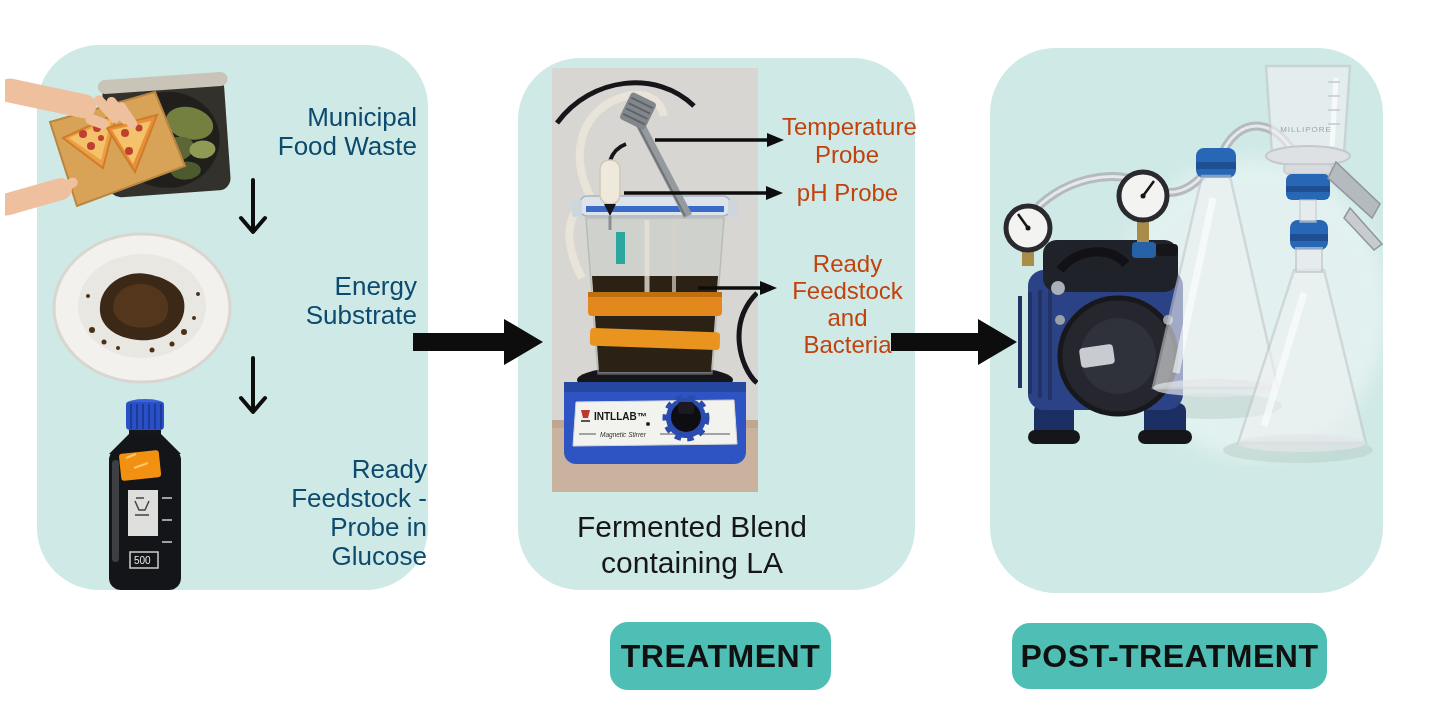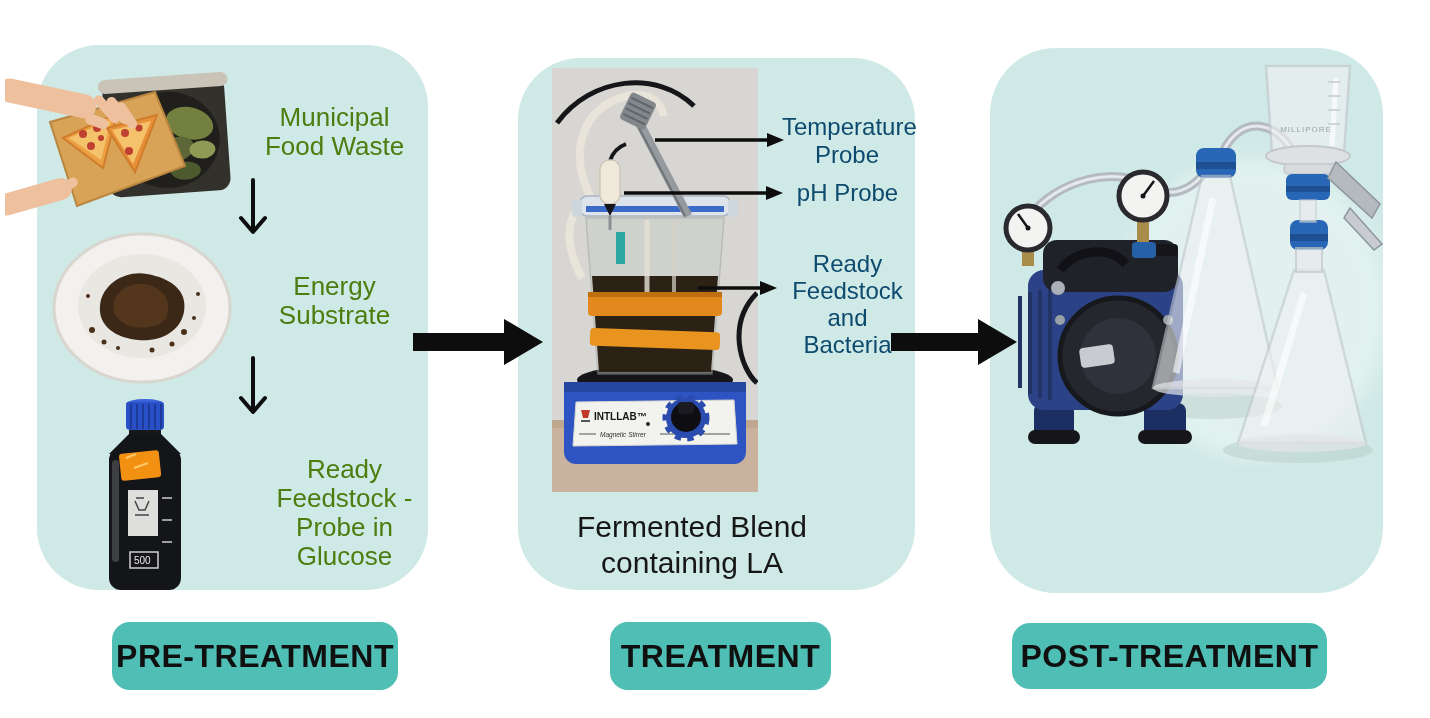--- a/index.html
+++ b/index.html
@@ -3,22 +3,22 @@
 <meta charset="utf-8">
 <style>
   html,body{margin:0;padding:0;background:#ffffff;}
   .page{position:relative;width:1430px;height:718px;background:#ffffff;overflow:hidden;
         font-family:"Liberation Sans",sans-serif;color:#161616;}
   .panel{position:absolute;background:#cfe9e6;}
   .panel.pre{left:37px;top:45px;width:391px;height:545px;border-radius:62px;}
   .panel.mid{left:518px;top:58px;width:397px;height:532px;border-radius:62px;}
   .panel.post{left:990px;top:48px;width:393px;height:545px;border-radius:66px;}
   .abs{position:absolute;}
-  .lbl{position:absolute;font-size:26px;line-height:29px;text-align:center;color:#4d7c0f;}
-  .ann{position:absolute;font-size:24px;line-height:28px;text-align:center;color:#0c4a6e;}
+  .lbl{position:absolute;font-size:26px;line-height:29px;text-align:right;color:#0c4a6e;}
+  .ann{position:absolute;font-size:24px;line-height:28px;text-align:center;color:#c2410c;}
   .caption{position:absolute;font-size:30px;line-height:36px;text-align:center;color:#161616;}
   .badge{position:absolute;background:#4fbeb5;border-radius:18px;display:flex;align-items:center;
          justify-content:center;font-weight:800;font-size:32px;letter-spacing:.5px;color:#101010;}
   svg{display:block;}
 </style>
 </head>
 <body>
 
 <div class="page">
 
@@ -324,17 +324,16 @@
   </svg>
 
 
   <svg class="abs" style="left:410px;top:317px;" width="136" height="50" viewBox="0 0 136 50">
     <polygon points="3,16 94,16 94,2 133,25 94,48 94,34 3,34" fill="#0d0d0d"></polygon>
   </svg>
   <svg class="abs" style="left:888px;top:317px;" width="132" height="50" viewBox="0 0 132 50">
     <polygon points="3,16 90,16 90,2 129,25 90,48 90,34 3,34" fill="#0d0d0d"></polygon>
   </svg>
 
-  <div class="badge" style="left:112px;top:622px;width:286px;height:68px;">PRE-TREATMENT</div>
   <div class="badge" style="left:610px;top:622px;width:221px;height:68px;">TREATMENT</div>
   <div class="badge" style="left:1012px;top:623px;width:315px;height:66px;">POST-TREATMENT</div>
 
 </div>
 
 </body></html>

